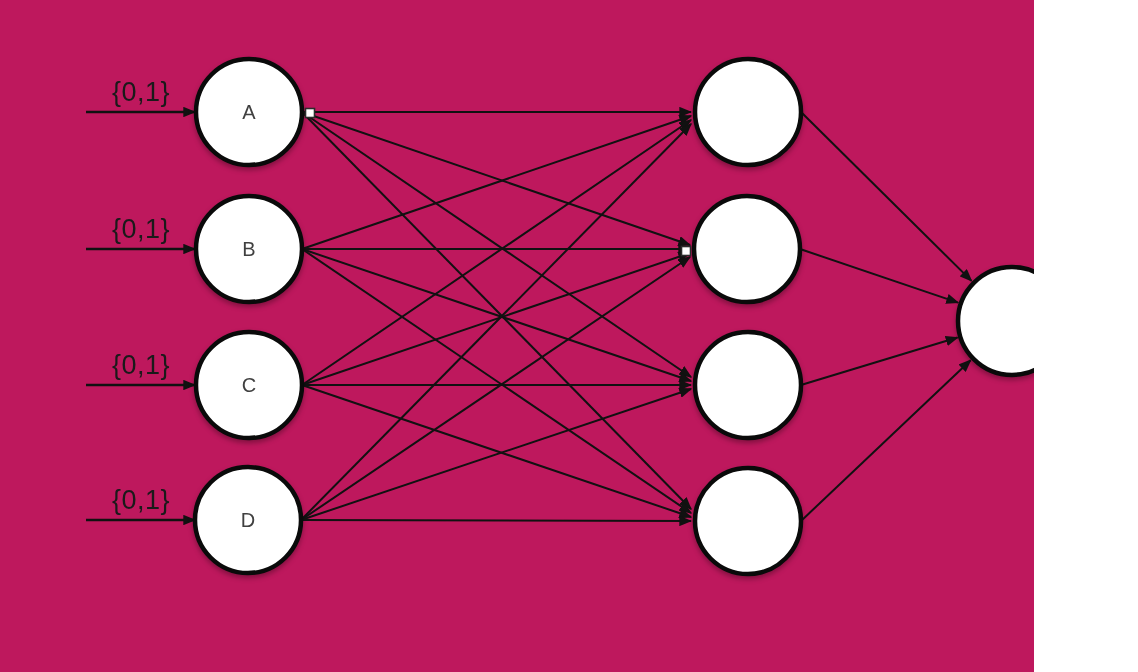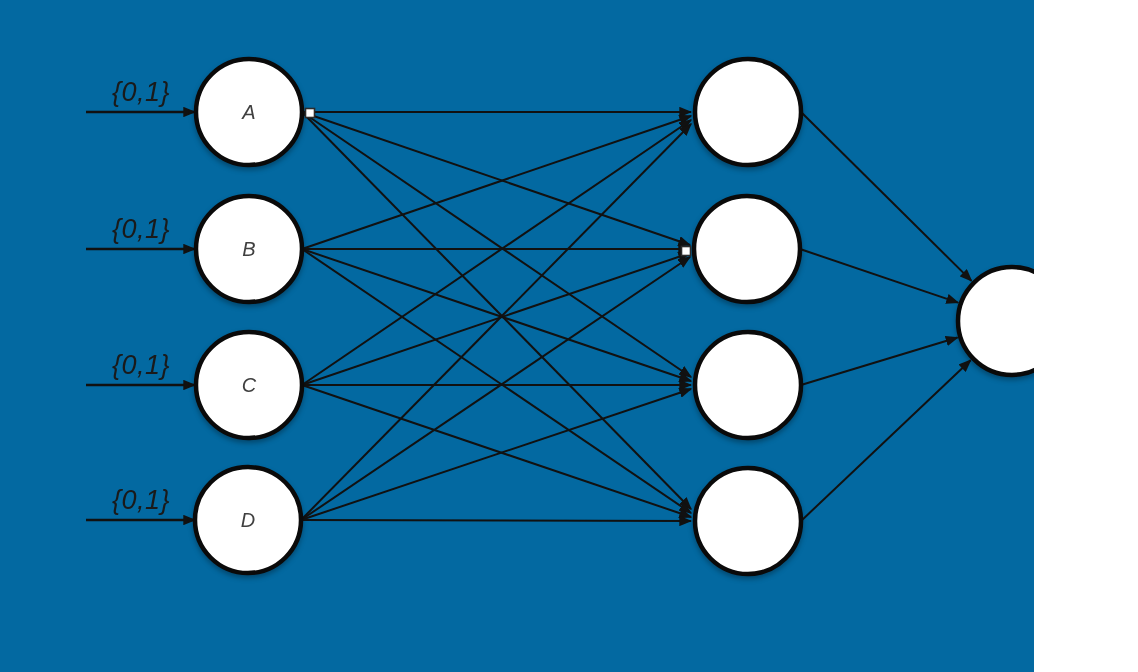--- a/index.html
+++ b/index.html
@@ -1,22 +1,21 @@
 <!DOCTYPE html>
 <html><head>
 <meta charset="utf-8">
 <style>
   html,body{margin:0;padding:0;background:#ffffff;}
   .canvas{
     position:relative;
     width:1034px;height:672px;
-    background:#0369a1;
+    background:#be185d;
     font-family:"Liberation Sans", sans-serif;
     overflow:hidden;
-    font-style:italic;
   }
   svg{display:block;}
   .node-circle{
     fill:#ffffff;
     stroke:#0a0a0a;
     stroke-width:4.5;
     filter:drop-shadow(0 3px 2.5px rgba(0,0,0,0.30));
   }
   .edge{stroke:#111111;stroke-width:2;fill:none;}
   .input-arrow{stroke:#111111;stroke-width:2.4;fill:none;}

